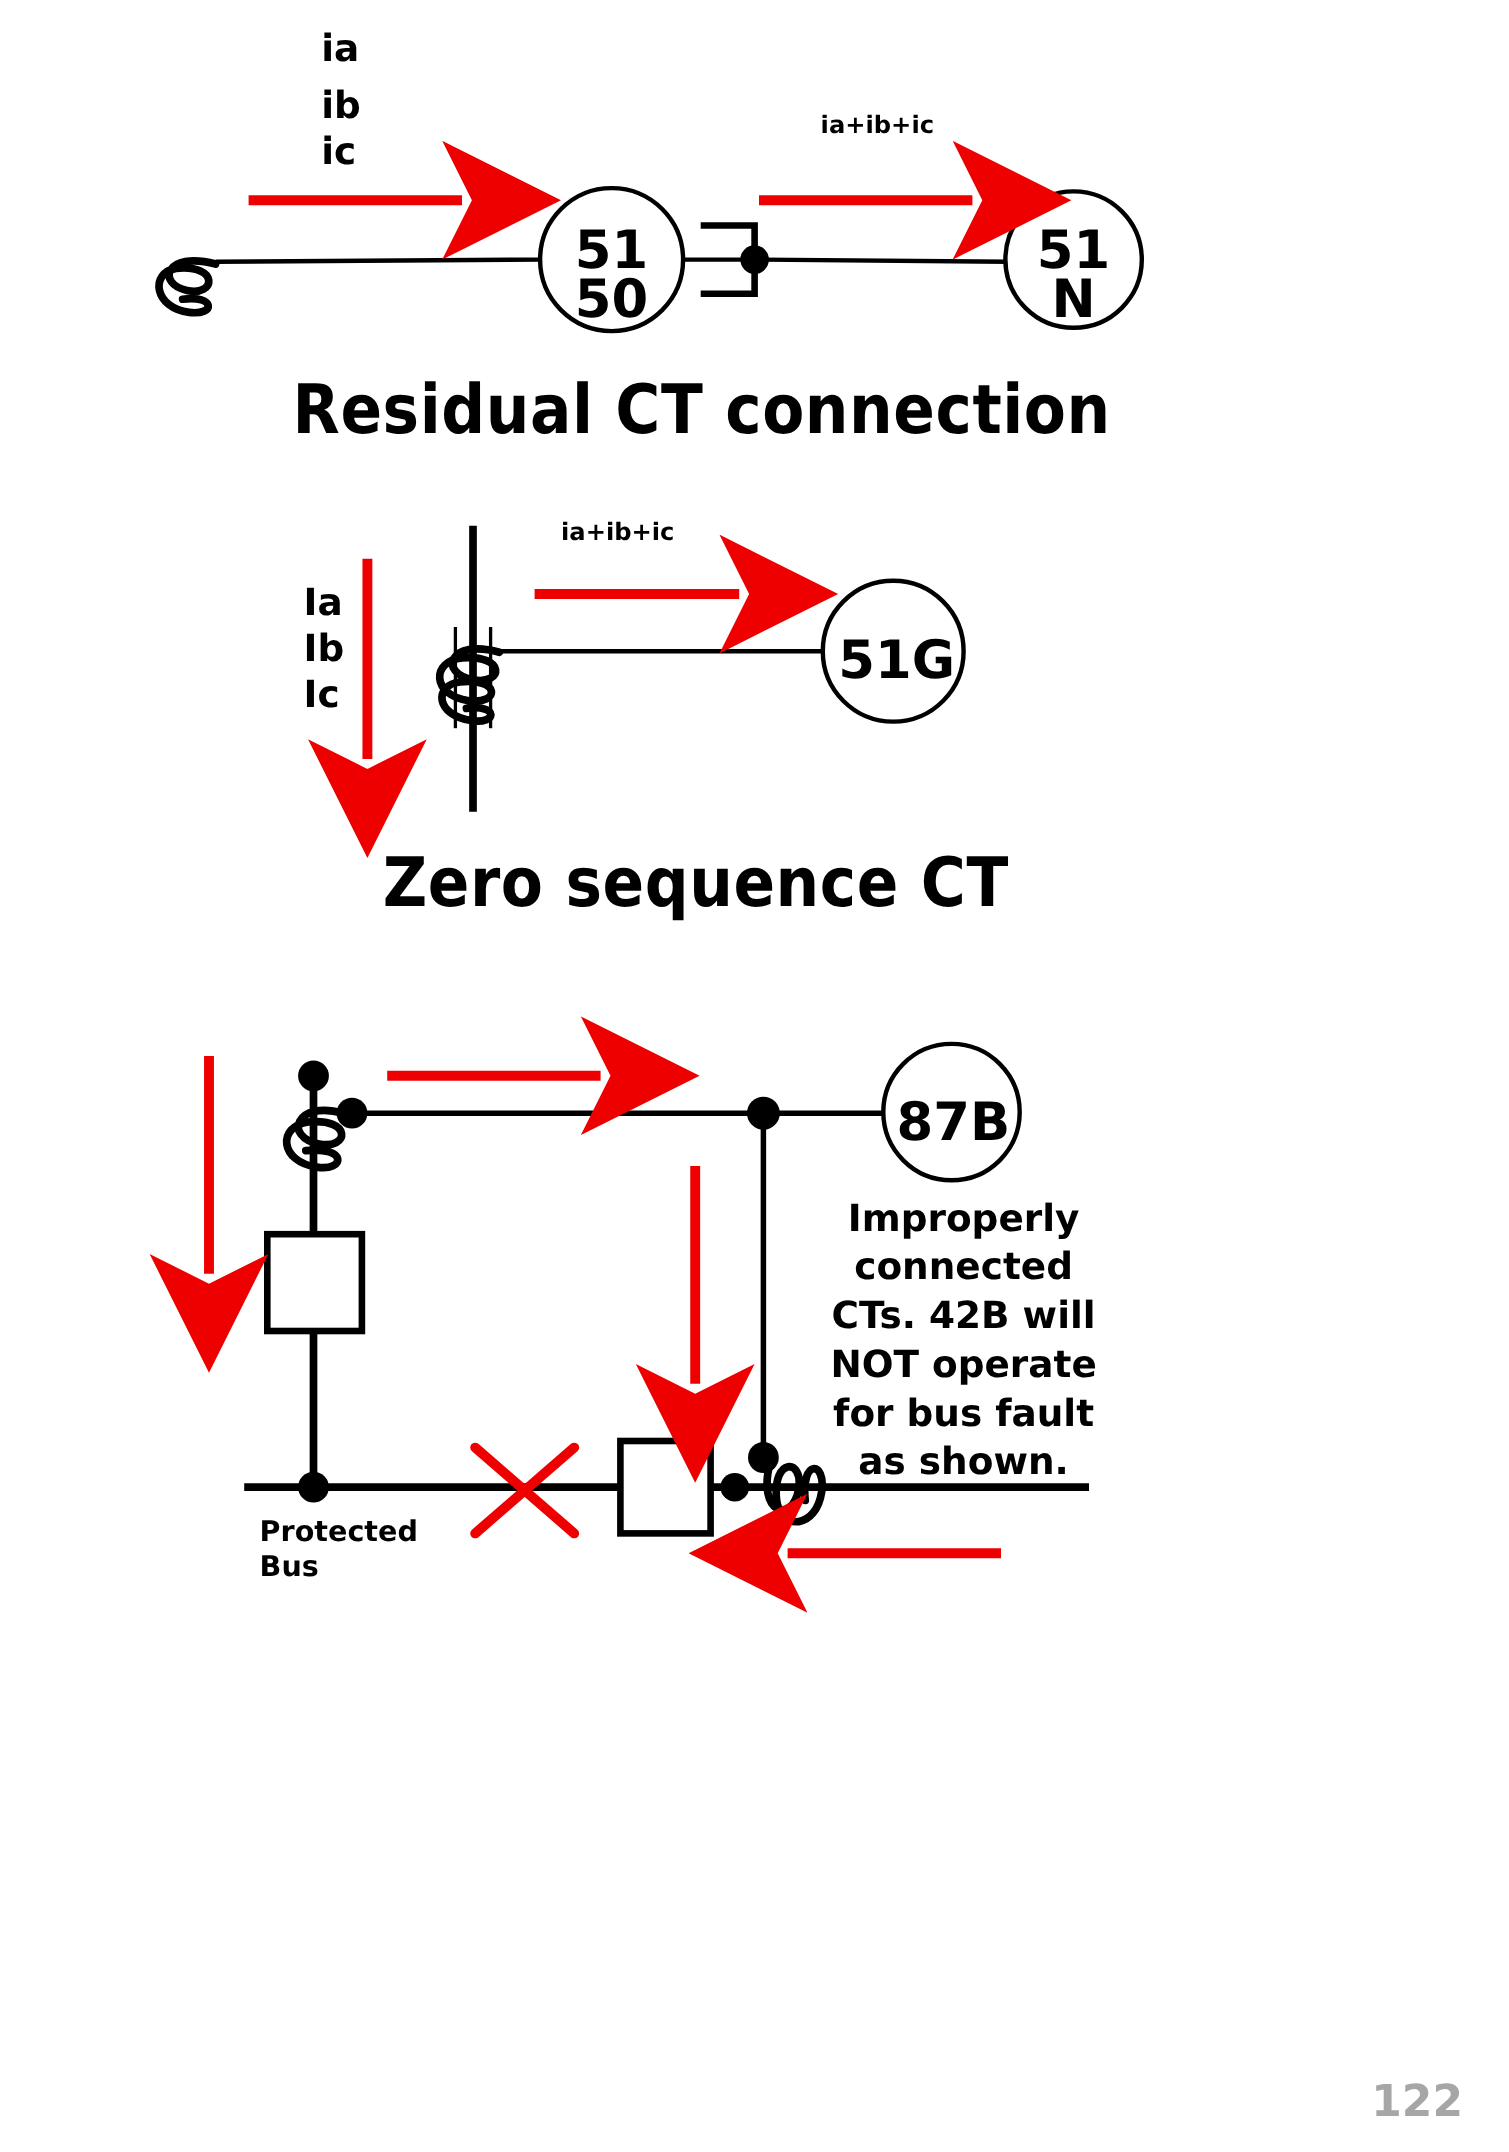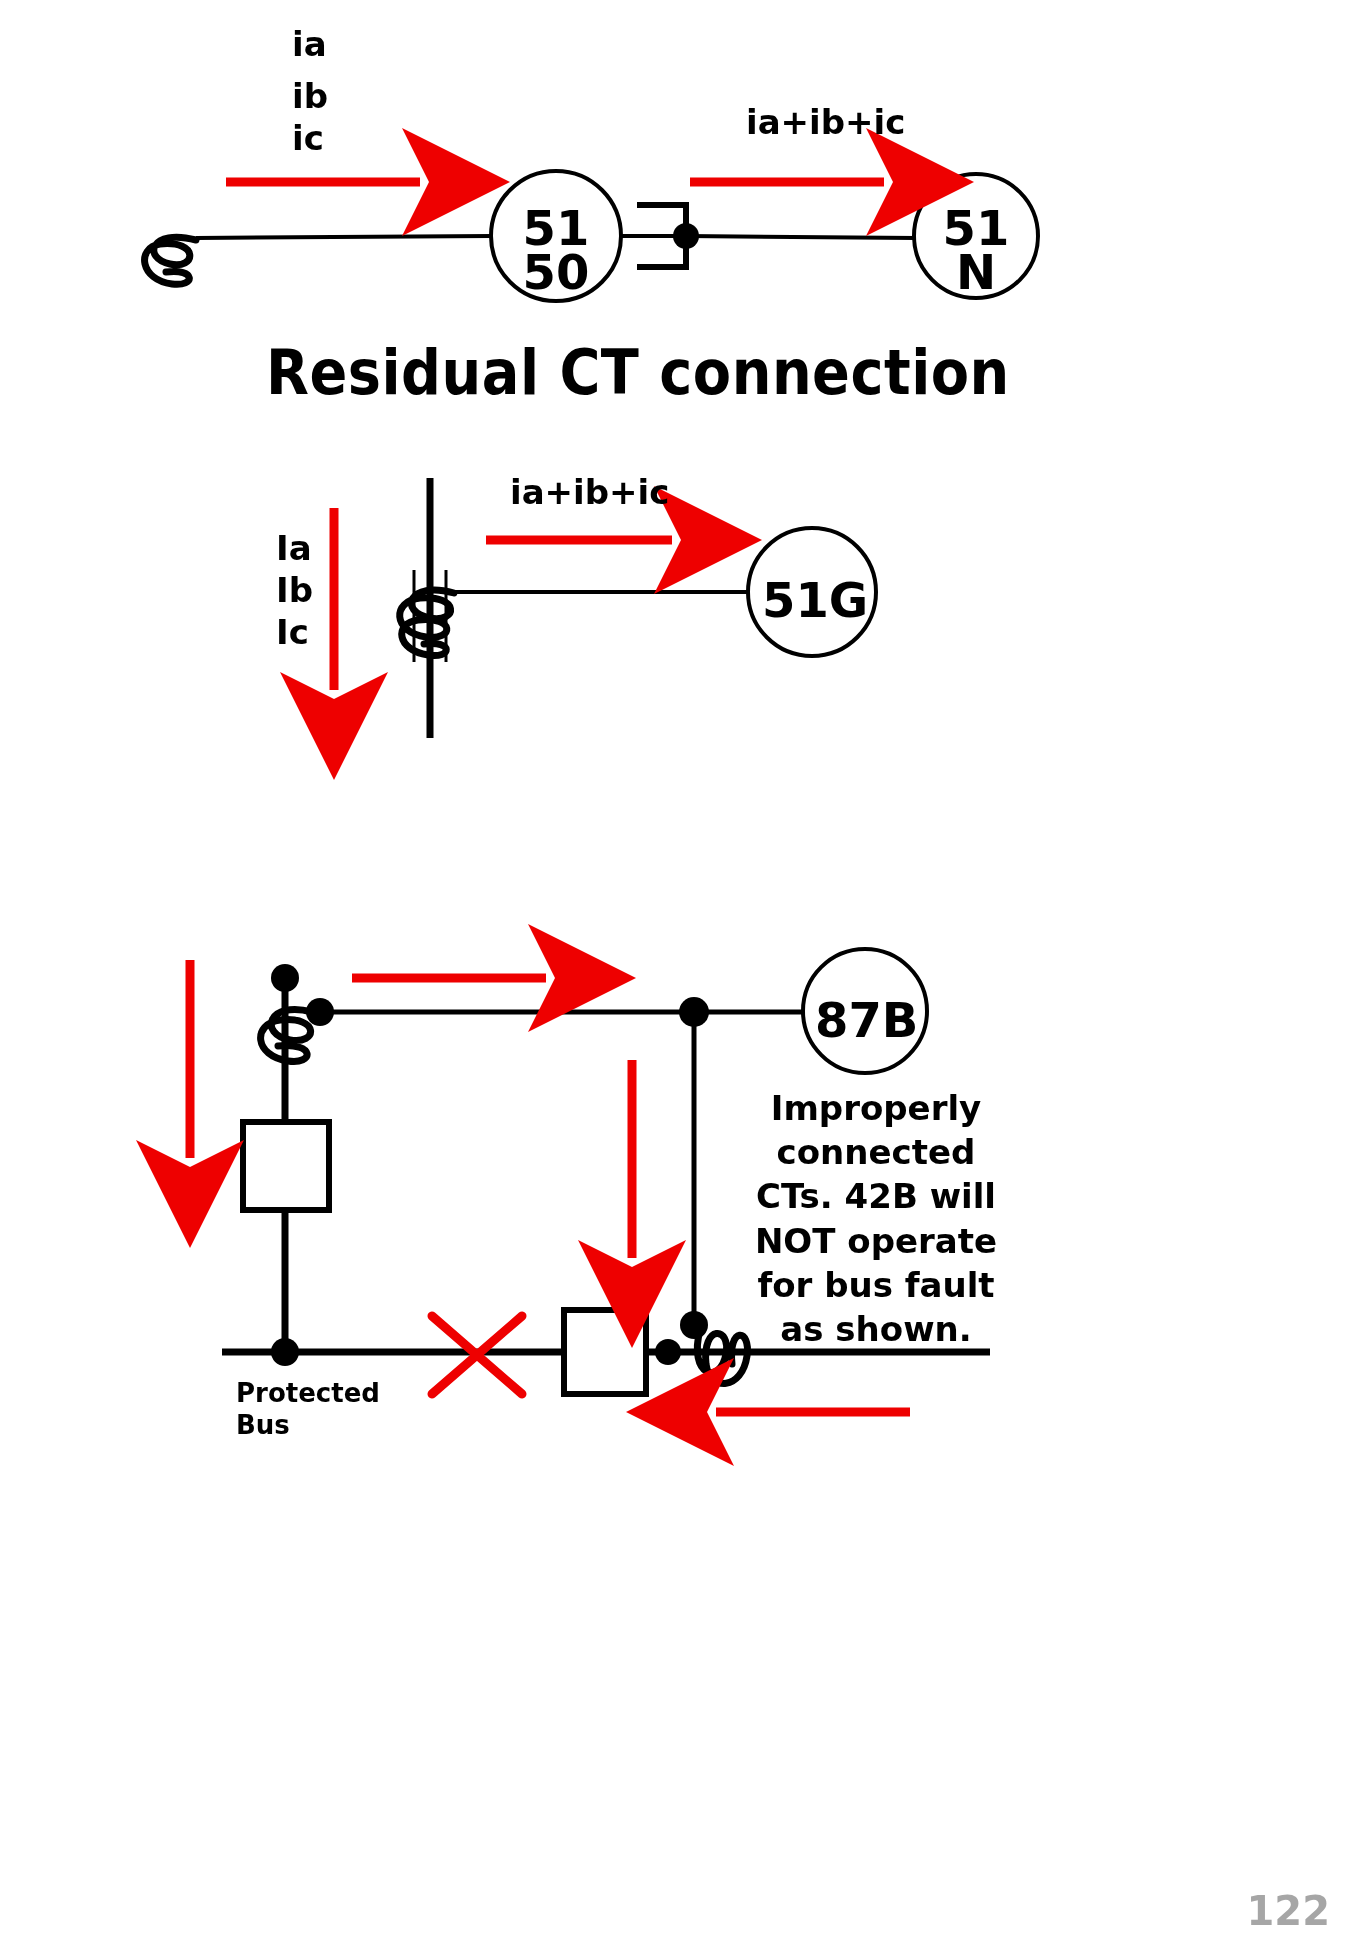--- a/index.html
+++ b/index.html
@@ -32,21 +32,21 @@
     position: absolute;
     white-space: pre;
     line-height: 1.18;
     color: #000;
   }
   .lbl-phase {
     font-size: 34px;
     font-family: "DejaVu Sans", "Liberation Sans", sans-serif;
   }
   .lbl-sum {
-    font-size: 34px;
+    font-size: 22px;
   }
   .relay-txt {
     position: absolute;
     font-size: 48px;
     text-align: center;
     white-space: pre;
     line-height: 1.25;
   }
   .section-title {
     position: absolute;
@@ -204,20 +204,21 @@
   <div class="section-title" style="left:266px; top:336px;">Residual CT connection</div>
 
   <div class="lbl lbl-phase" style="left:276px; top:528px;">Ia</div>
   <div class="lbl lbl-phase" style="left:276px; top:570px;">Ib</div>
   <div class="lbl lbl-phase" style="left:276px; top:612px;">Ic</div>
 
   <div class="lbl lbl-sum" style="left:510px; top:472px;">ia+ib+ic</div>
 
   <div class="relay-txt" style="left:762px; top:570px; width:100px;">51G</div>
 
+  <div class="section-title" style="left:348px; top:766px;">Zero sequence CT</div>
 
   <div class="relay-txt" style="left:815px; top:990px; width:100px;">87B</div>
 
   <div class="note" style="left:752px; top:1086px; width:248px;">Improperly connected CTs.  42B will NOT operate for bus fault as shown.</div>
 
   <div class="bus-label" style="left:236px; top:1378px; width:180px;">Protected
 Bus</div>
 
   <div class="page-num">122</div>
 

